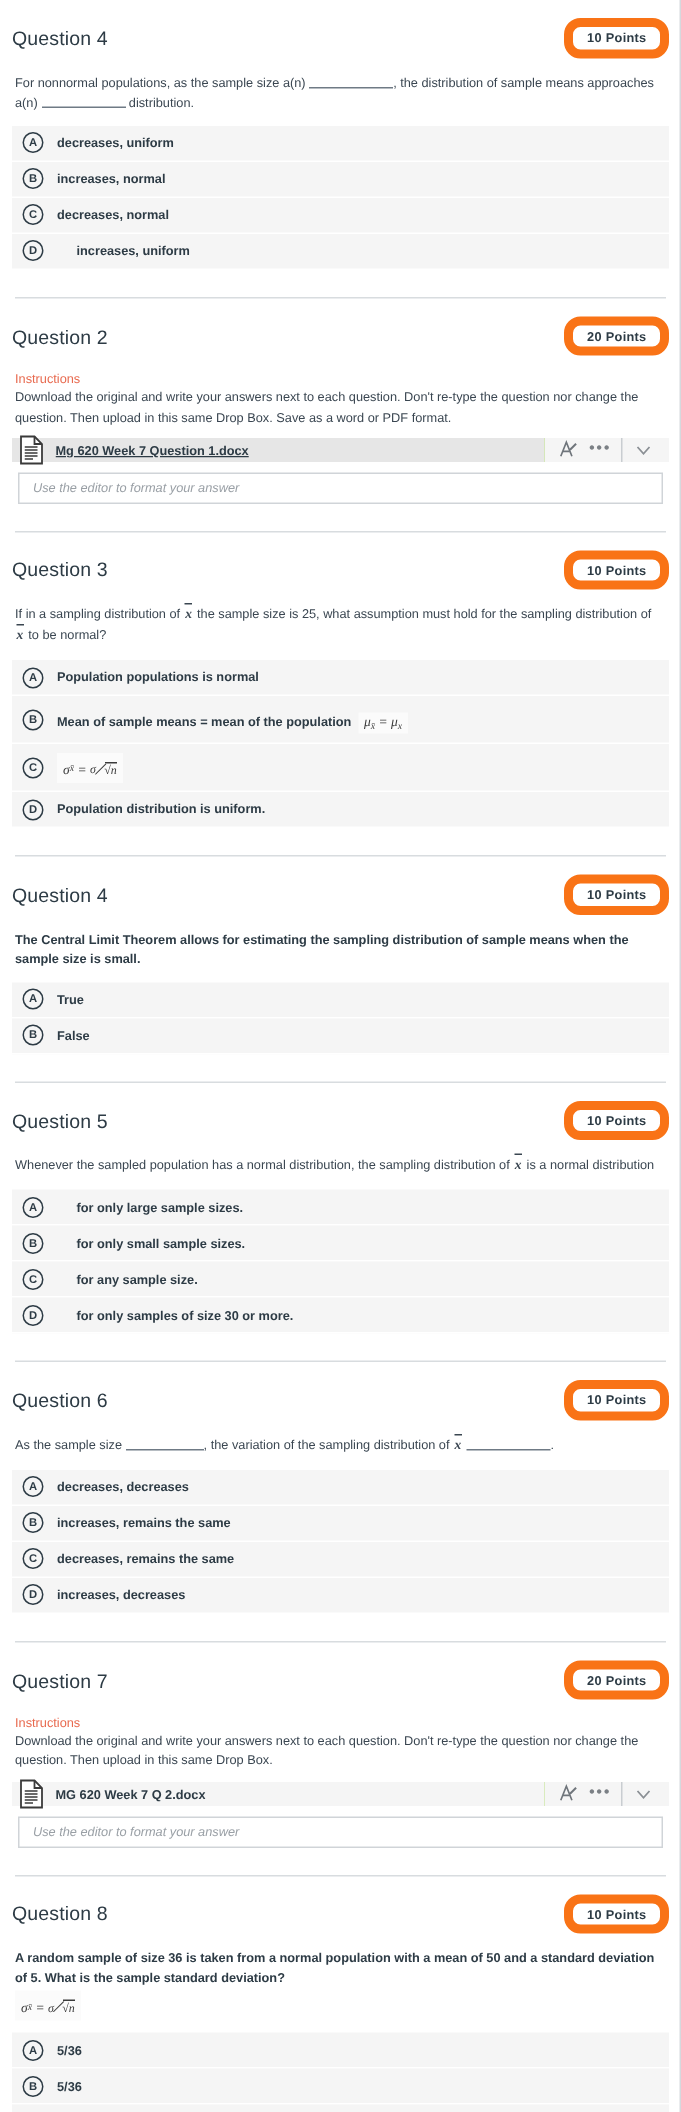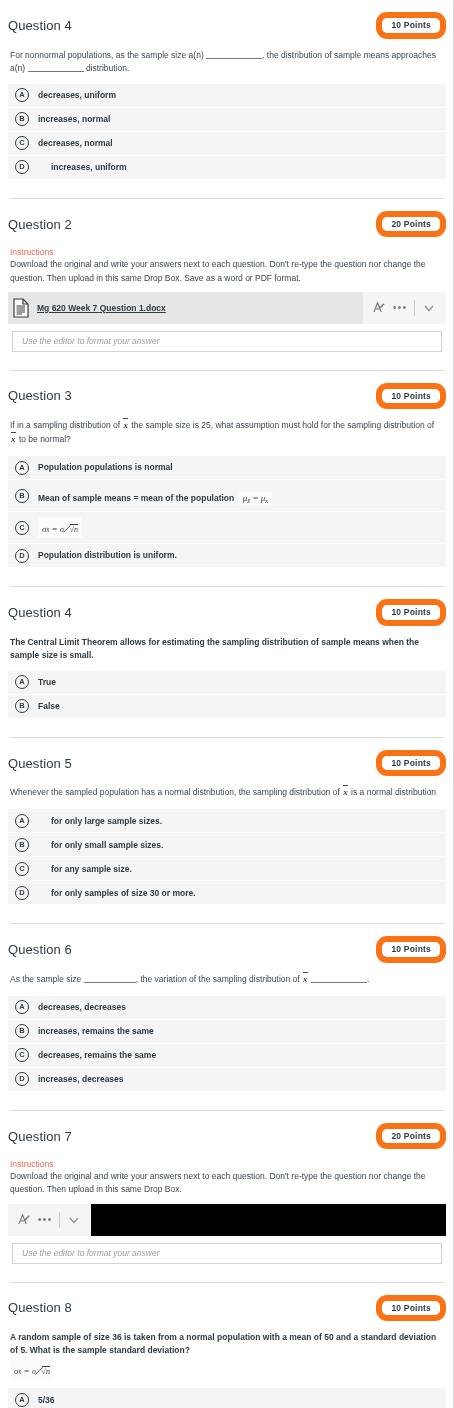--- a/index.html
+++ b/index.html
@@ -159,22 +159,22 @@
     font-size: 8.5px;
     line-height: 1.55;
     color: #3a4651;
     margin: 0 0 7px 2px;
     padding-right: 10px;
   }
 
   .attachment {
     display: flex;
     align-items: stretch;
-    background: #000000;
-    height: 32px;
+    background: #84cc16;
+    height: 16px;
     margin-bottom: 4px;
   }
   .att-main {
     flex: 1 1 auto;
     display: flex;
     align-items: center;
     background: #e6e6e6;
     padding-left: 5px;
     min-width: 0;
   }
@@ -458,20 +458,36 @@
 
   <section class="question">
     <div class="q-head">
       <div class="q-title">Question 7</div>
       <div class="q-points">20 Points</div>
     </div>
     <p class="instr-label">Instructions</p>
     <p class="instr-body">Download the original and write your answers next to each question. Don't re-type the question nor change the question. Then upload in this same Drop Box.</p>
 
     <div class="attachment">
+      <div class="att-main plain">
+        <span class="doc-icon">
+          <svg width="16" height="20" viewBox="0 0 16 20">
+            <path d="M1 1 h9 l5 5 v13 h-14 z" fill="#ffffff" stroke="#3a3a3a" stroke-width="1.2"></path>
+            <path d="M10 1 v5 h5" fill="none" stroke="#3a3a3a" stroke-width="1.2"></path>
+            <g stroke="#3a3a3a" stroke-width="1">
+              <line x1="3.5" y1="8" x2="12" y2="8"></line>
+              <line x1="3.5" y1="10" x2="12" y2="10"></line>
+              <line x1="3.5" y1="12" x2="12" y2="12"></line>
+              <line x1="3.5" y1="14" x2="12" y2="14"></line>
+              <line x1="3.5" y1="16" x2="9" y2="16"></line>
+            </g>
+          </svg>
+        </span>
+        <span class="att-name">MG 620 Week 7 Q 2.docx</span>
+      </div>
       <div class="att-actions">
         <span class="act-btn">
           <svg width="13" height="13" viewBox="0 0 14 14">
             <path d="M2 12 L6 2 L10 12" fill="none" stroke="#6f757b" stroke-width="1.2"></path>
             <line x1="3.6" y1="8.5" x2="8.4" y2="8.5" stroke="#6f757b" stroke-width="1.2"></line>
             <path d="M8.5 6.5 L12.5 2.5 L13.5 3.5 L9.5 7.5 L8 8 z" fill="#6f757b"></path>
           </svg>
         </span>
         <span class="act-btn">
             <span class="dots">•••</span>

